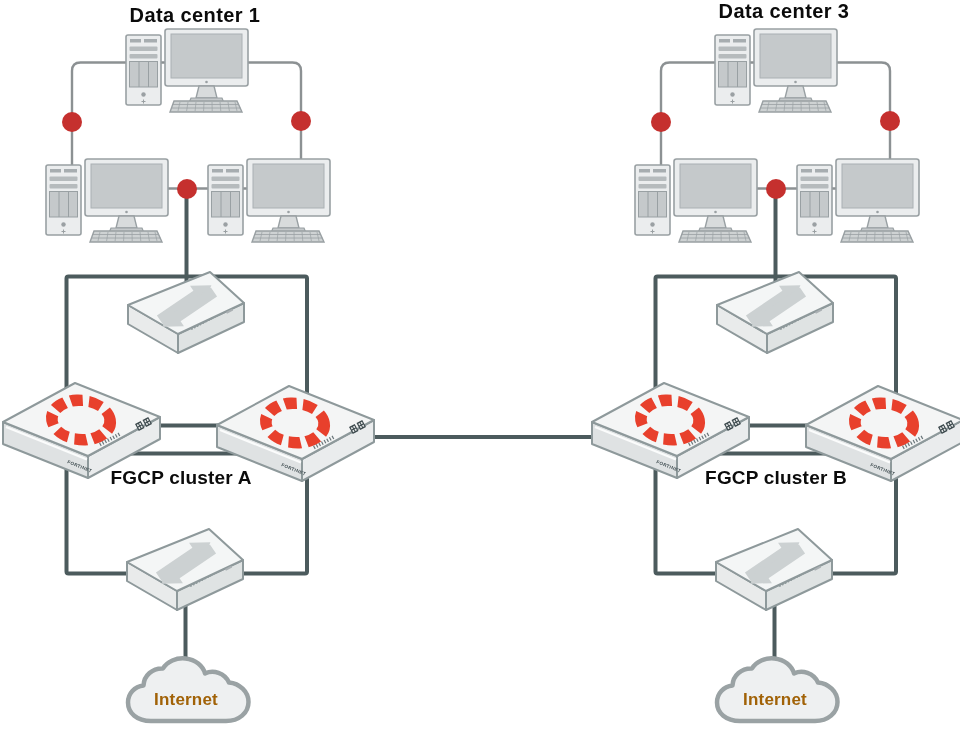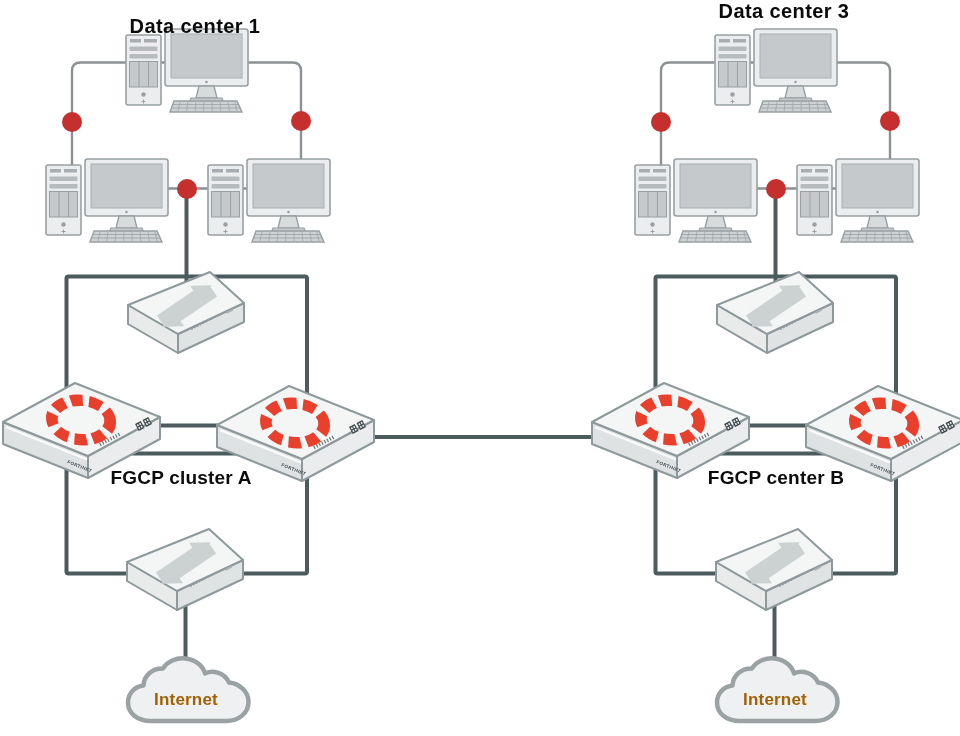--- a/index.html
+++ b/index.html
@@ -6,21 +6,21 @@
   #stage{
     position:relative;width:960px;height:736px;overflow:hidden;background:#ffffff;
     font-family:"Liberation Sans",sans-serif;
   }
   #diagram-svg{position:absolute;left:0;top:0;display:block;}
   .lbl{position:absolute;text-align:center;font-weight:bold;color:#0b0b0b;white-space:nowrap;}
   .lbl-title{width:240px;font-size:20px;letter-spacing:.4px;}
   .lbl-cluster{width:240px;font-size:19px;letter-spacing:.2px;}
   .lbl-session{width:240px;font-size:19px;letter-spacing:.2px;}
   .lbl-internet{width:100px;font-size:17px;color:#a16207;letter-spacing:.2px;}
-  #lbl-dc1{left:75px;top:15px;}
+  #lbl-dc1{left:75px;top:4px;}
   #lbl-dc2{left:664px;top:0px;}
   #lbl-cluster-a{left:61px;top:467px;}
   #lbl-cluster-b{left:656px;top:467px;}
   #lbl-session{left:358px;top:447px;}
   #lbl-internet-1{left:136px;top:690px;}
   #lbl-internet-2{left:725px;top:690px;}
 </style>
 </head>
 <body>
 
@@ -172,17 +172,17 @@
   <use href="#sym-fortigate" x="586" y="380" width="186" height="104"></use>
   <use href="#sym-fortigate" x="800" y="383" width="186" height="104"></use>
 
   <use href="#sym-cloud" x="124" y="656" width="130" height="80"></use>
   <use href="#sym-cloud" x="713" y="656" width="130" height="80"></use>
 </svg>
 
 <div id="lbl-dc1" class="lbl lbl-title">Data center 1</div>
 <div id="lbl-dc2" class="lbl lbl-title">Data center 3</div>
 <div id="lbl-cluster-a" class="lbl lbl-cluster">FGCP cluster A</div>
-<div id="lbl-cluster-b" class="lbl lbl-cluster">FGCP center B</div>
+<div id="lbl-cluster-b" class="lbl lbl-cluster">FGCP cluster B</div>
 <div id="lbl-internet-1" class="lbl lbl-internet">Internet</div>
 <div id="lbl-internet-2" class="lbl lbl-internet">Internet</div>
 
 </div>
 
 </body></html>

